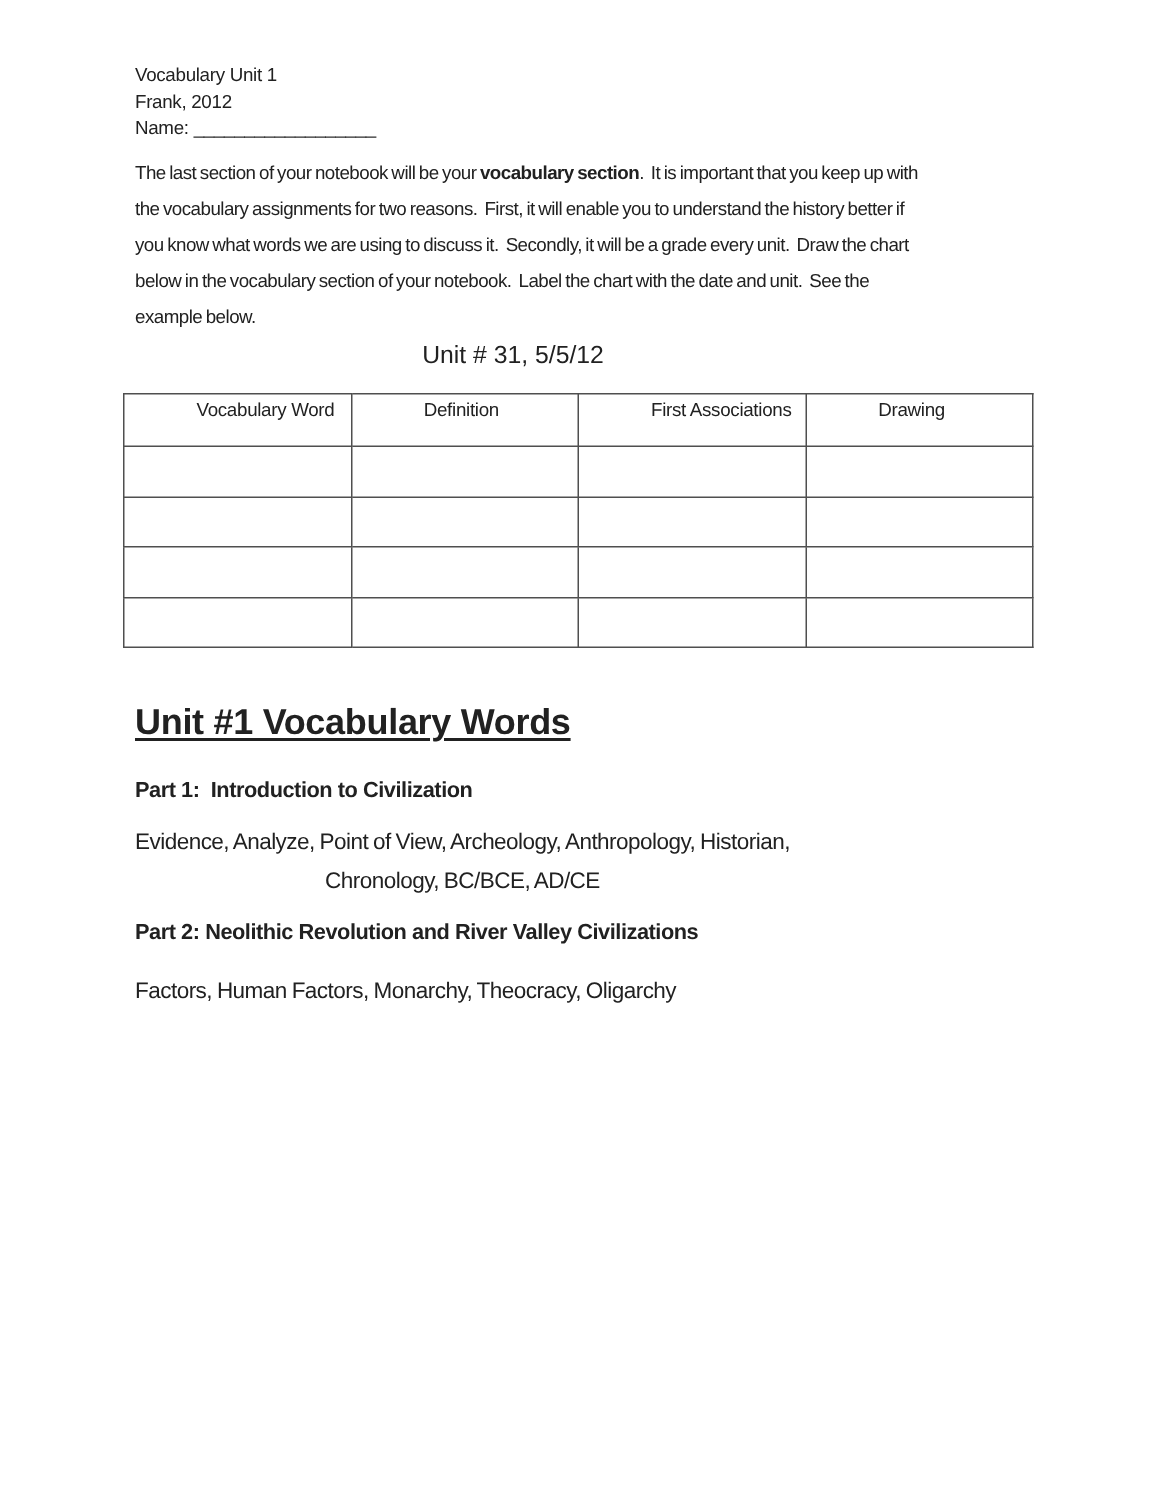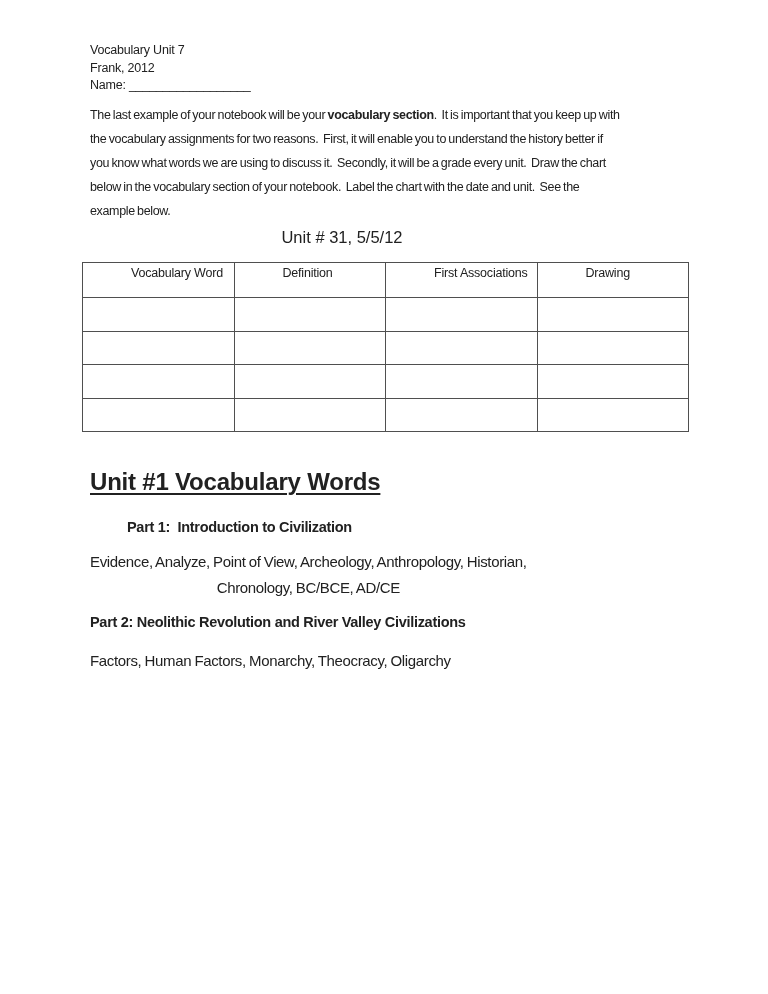--- a/index.html
+++ b/index.html
@@ -88,47 +88,47 @@
   }
 
   .part-heading {
     left: 90px;
     font-size: 14.5px;
     line-height: 20px;
     font-weight: bold;
     letter-spacing: -0.3px;
     white-space: pre;
   }
-  .part1-heading { top: 517px; margin-left: 37px; }
+  .part1-heading { top: 517px; }
   .part2-heading { top: 612px; }
 
   .word-list {
     left: 90px;
     font-size: 15px;
     line-height: 25.5px;
     letter-spacing: -0.35px;
     word-spacing: -0.6px;
     text-align: center;
   }
   .part1-words { top: 549px; }
   .part2-words { top: 648px; }
 </style>
 </head>
 <body>
 
 <div class="page">
 
   <div class="blk header-block">
-    <div class="t-line">Vocabulary Unit 7</div>
+    <div class="t-line">Vocabulary Unit 1</div>
     <div class="t-line">Frank, 2012</div>
     <div class="t-line">Name: __________________</div>
   </div>
 
   <div class="blk intro-block">
-    <div class="t-line"><span>The last example of your notebook will be your </span><b>vocabulary section</b><span>.  It is important that you keep up with</span></div>
+    <div class="t-line"><span>The last section of your notebook will be your </span><b>vocabulary section</b><span>.  It is important that you keep up with</span></div>
     <div class="t-line">the vocabulary assignments for two reasons.  First, it will enable you to understand the history better if</div>
     <div class="t-line">you know what words we are using to discuss it.  Secondly, it will be a grade every unit.  Draw the chart</div>
     <div class="t-line">below in the vocabulary section of your notebook.  Label the chart with the date and unit.  See the</div>
     <div class="t-line">example below.</div>
   </div>
 
   <div class="blk example-label">Unit # 31, 5/5/12</div>
 
   <table class="example-table">
     <thead>

